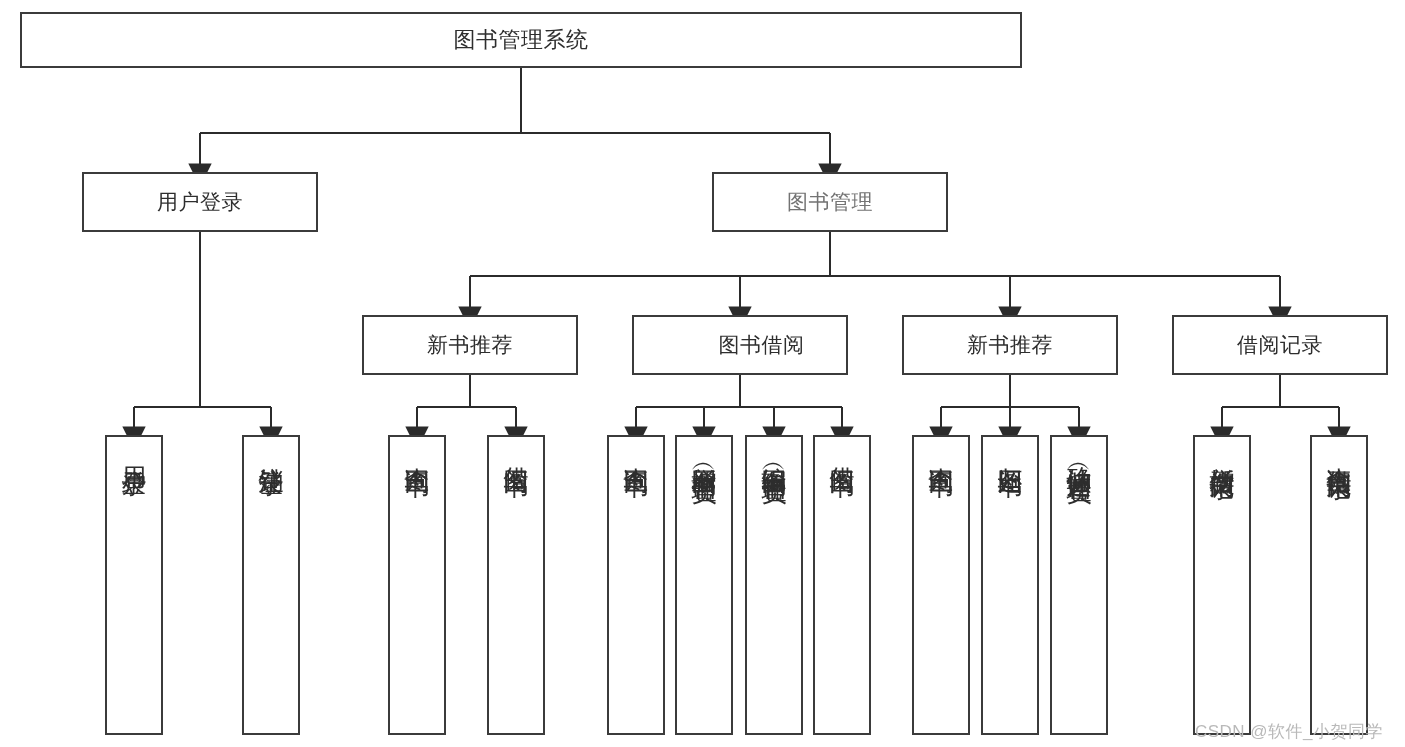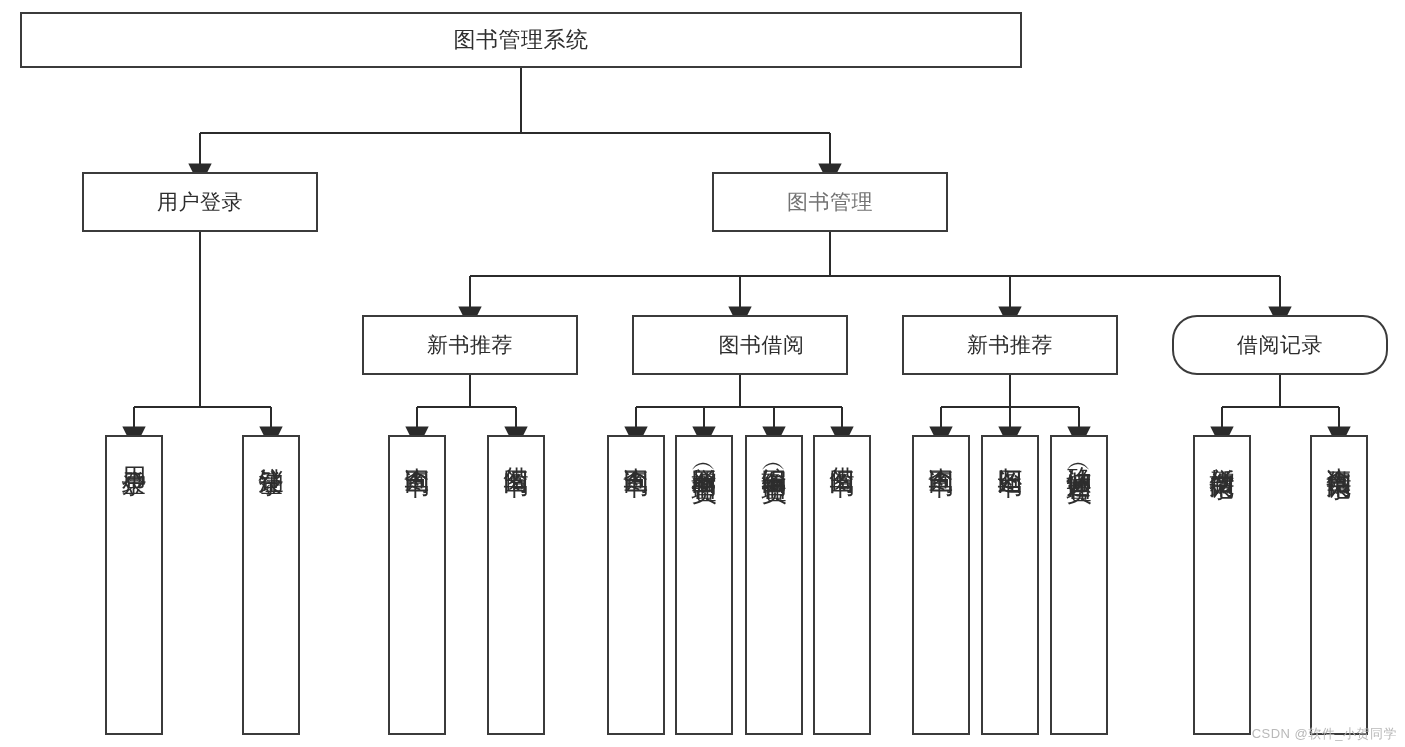--- a/index.html
+++ b/index.html
@@ -57,23 +57,23 @@
     text-orientation:upright;
     font-size:25px;
     letter-spacing:2px;
     line-height:1;
     white-space:normal;
     max-height:276px;
   }
   
   #watermark{
     position:absolute;
-    right:8px;
+    right:22px;
     bottom:4px;
-    font-size:13px;
+    font-size:17px;
     color:#b9b9b9;
     letter-spacing:.5px;
     z-index:5;
     user-select:none;
     white-space:nowrap;
   }
 </style>
 </head>
 <body>
 
@@ -144,21 +144,21 @@
 
   <div class="node horiz" id="node-l3-0" style="left: 362px; top: 315px; width: 216px; height: 60px; border-color: rgb(59, 59, 59); background: rgb(255, 255, 255);">
     <span class="lbl" style="color: rgb(46, 46, 46);">新书推荐</span>
   </div>
   <div class="node horiz" id="node-l3-1" style="left: 632px; top: 315px; width: 216px; height: 60px; border-color: rgb(59, 59, 59); background: rgb(255, 255, 255);">
     <span class="lbl" style="color: rgb(46, 46, 46); margin-left: 43px;">图书借阅</span>
   </div>
   <div class="node horiz" id="node-l3-2" style="left: 902px; top: 315px; width: 216px; height: 60px; border-color: rgb(59, 59, 59); background: rgb(255, 255, 255);">
     <span class="lbl" style="color: rgb(46, 46, 46);">新书推荐</span>
   </div>
-  <div class="node horiz" id="node-l3-3" style="left: 1172px; top: 315px; width: 216px; height: 60px; border-color: rgb(59, 59, 59); background: rgb(255, 255, 255); border-radius: 25px;">
+  <div class="node horiz" id="node-l3-3" style="left: 1172px; top: 315px; width: 216px; height: 60px; border-color: rgb(59, 59, 59); background: rgb(255, 255, 255);">
     <span class="lbl" style="color: rgb(46, 46, 46);">借阅记录</span>
   </div>
 
   <div class="node leaf" id="node-leaf-0" style="left: 105px; top: 435px; width: 58px; height: 300px; border-color: rgb(59, 59, 59); background: rgb(255, 255, 255);">
       <span class="lbl" style="color: rgb(46, 46, 46);">用户登录</span>
     </div>
   <div class="node leaf" id="node-leaf-1" style="left: 242px; top: 435px; width: 58px; height: 300px; border-color: rgb(59, 59, 59); background: rgb(255, 255, 255);">
       <span class="lbl" style="color: rgb(46, 46, 46);">注销登录</span>
     </div>
   <div class="node leaf" id="node-leaf-2" style="left: 388px; top: 435px; width: 58px; height: 300px; border-color: rgb(59, 59, 59); background: rgb(255, 255, 255);">

